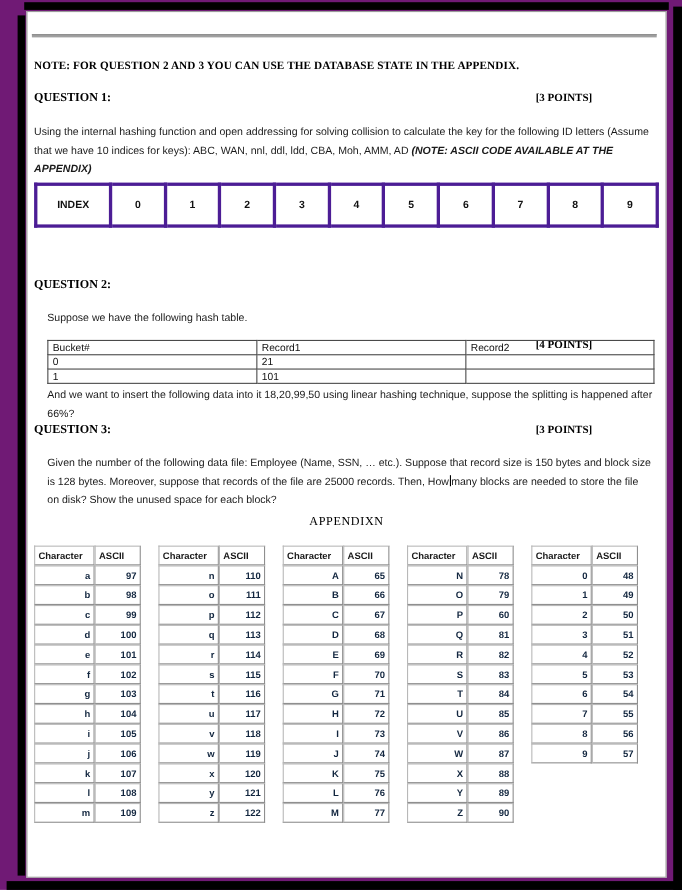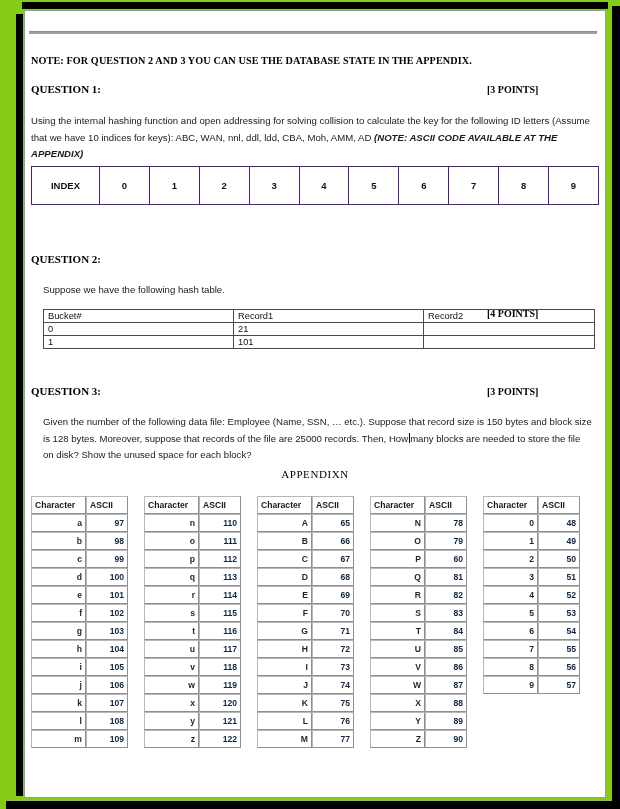--- a/index.html
+++ b/index.html
@@ -13,21 +13,21 @@
     height: 809px;
     font-family: "Liberation Sans", sans-serif;
     overflow: hidden;
   }
 
   
   #page-frame {
     position: absolute;
     left: 0; top: 0;
     width: 620px; height: 809px;
-    background: #84cc16;
+    background: #701a75;
   }
   .shadow-bar-right {
     position: absolute;
     right: 0; top: 6px;
     width: 8px; height: 803px;
     background: #000000;
   }
   .shadow-bar-bottom {
     position: absolute;
     left: 6px; bottom: 0;
@@ -120,21 +120,21 @@
 
   
   .index-table {
     position: absolute;
     left: 6px; top: 155px;
     width: 568px;
     border-collapse: collapse;
     table-layout: fixed;
   }
   .index-table td {
-    border: 1px solid #4c1d95;
+    border: 3px solid #4c1d95;
     height: 38px;
     text-align: center;
     vertical-align: middle;
     font-size: 9.5px;
     font-weight: bold;
     font-family: "Liberation Sans", sans-serif;
     color: #111;
   }
   .index-table td.lbl { width: 68px; }
 
@@ -275,20 +275,21 @@
             <td></td>
           </tr>
           <tr>
             <td class="c1">1</td>
             <td class="c2">101</td>
             <td></td>
           </tr>
         </tbody>
       </table>
 
+      <div class="body-text" style="left:18px; top:341px; width:550px;">And we want to insert the following data into it 18,20,99,50 using linear hashing technique, suppose the splitting is happened after 66%?</div>
 
       <div class="q-head" style="top:374px;">QUESTION 3:</div>
       <div class="q-points" style="left:450px; top:375px;">[3 POINTS]</div>
 
       <div class="body-text" style="left:18px; top:403px; width:550px;"><span>Given the number of the following data file: Employee (Name, SSN, … etc.). Suppose that record size is 150 bytes and block size is 128 bytes. Moreover, suppose that records of the file are 25000 records. Then, How</span><span class="caret"></span><span>many blocks are needed to store the file on disk? Show the unused space for each block?</span></div>
 
       <div class="appendix-title">APPENDIXN</div>
 
       <div class="ascii-wrap">
 

